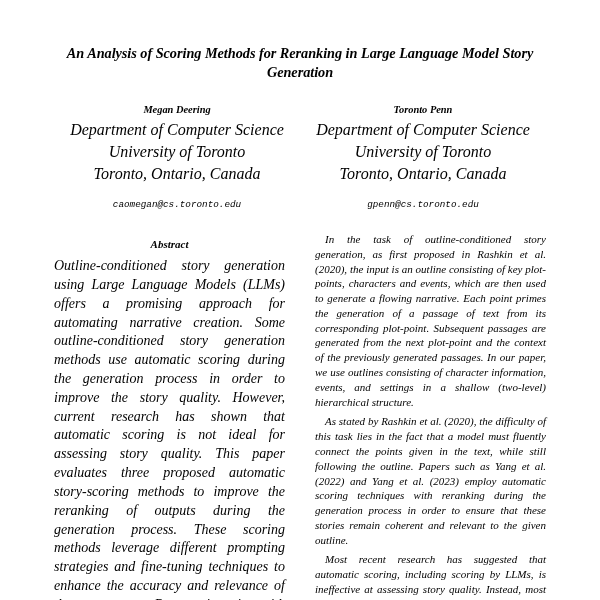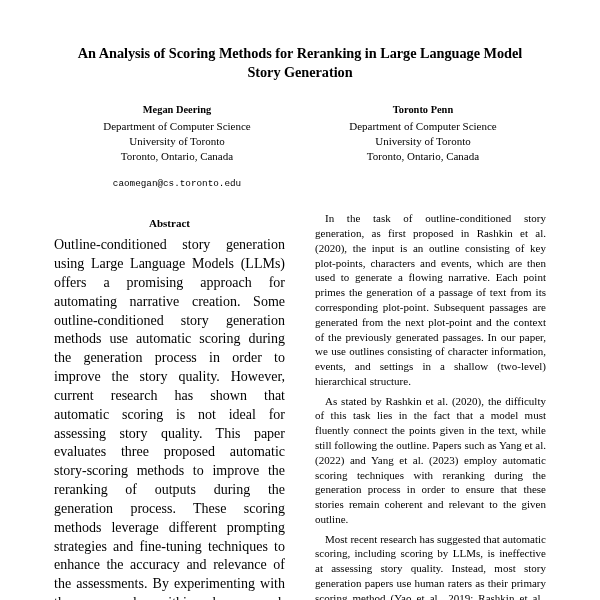--- a/index.html
+++ b/index.html
@@ -13,20 +13,21 @@
     font-family: "Liberation Serif", serif;
     color: #000000;
     overflow: hidden;
   }
   .page {
     width: 600px;
     height: 528px;
     box-sizing: border-box;
     padding: 44px 54px 0 54px;
     position: relative;
+    font-style: italic;
   }
   .title {
     font-size: 14.3px;
     font-weight: bold;
     text-align: center;
     line-height: 1.35;
     margin: 0 6px 20px 6px;
     letter-spacing: -0.05px;
   }
   .authors {
@@ -39,21 +40,21 @@
     width: 50%;
     text-align: center;
     line-height: 1.38;
   }
   .author .name {
     font-size: 10.4px;
     font-weight: bold;
     margin-bottom: 2px;
   }
   .author .aff {
-    font-size: 11px;
+    font-size: 16px;
   }
   .author .email {
     font-family: "Liberation Mono", monospace;
     font-size: 9.3px;
     margin-top: 14px;
   }
   .columns {
     display: flex;
     gap: 30px;
   }
@@ -103,20 +104,21 @@
       <div class="aff">Department of Computer Science</div>
       <div class="aff">University of Toronto</div>
       <div class="aff">Toronto, Ontario, Canada</div>
       <div class="email">caomegan@cs.toronto.edu</div>
     </div>
     <div class="author">
       <div class="name">Toronto Penn</div>
       <div class="aff">Department of Computer Science</div>
       <div class="aff">University of Toronto</div>
       <div class="aff">Toronto, Ontario, Canada</div>
+      <div class="email">gpenn@cs.toronto.edu</div>
     </div>
   </div>
 
   <div class="columns">
 
     <div class="col abstract-col">
       <div class="section-head">Abstract</div>
       <p class="body">Outline-conditioned story generation using Large Language Models (LLMs) offers a promising approach for automating narrative creation. Some outline-conditioned story generation methods use automatic scoring during the generation process in order to improve the story quality. However, current research has shown that automatic scoring is not ideal for assessing story quality. This paper evaluates three proposed automatic story-scoring methods to improve the reranking of outputs during the generation process. These scoring methods leverage different prompting strategies and fine-tuning techniques to enhance the accuracy and relevance of the assessments. By experimenting with these approaches within a beam search framework, we aim to identify the most effective methods for optimizing story-generation outcomes. While we have found no significant overall difference between these methods in terms of their agreement with human ratings during story generation, the overall story ratings by human evaluators are average. These findings motivate the need for improved automatic scoring techniques and outputs while also indicating that simpler, more easily implementable scoring methods for reranking can perform comparably to more complex approaches.</p>
     </div>
 

